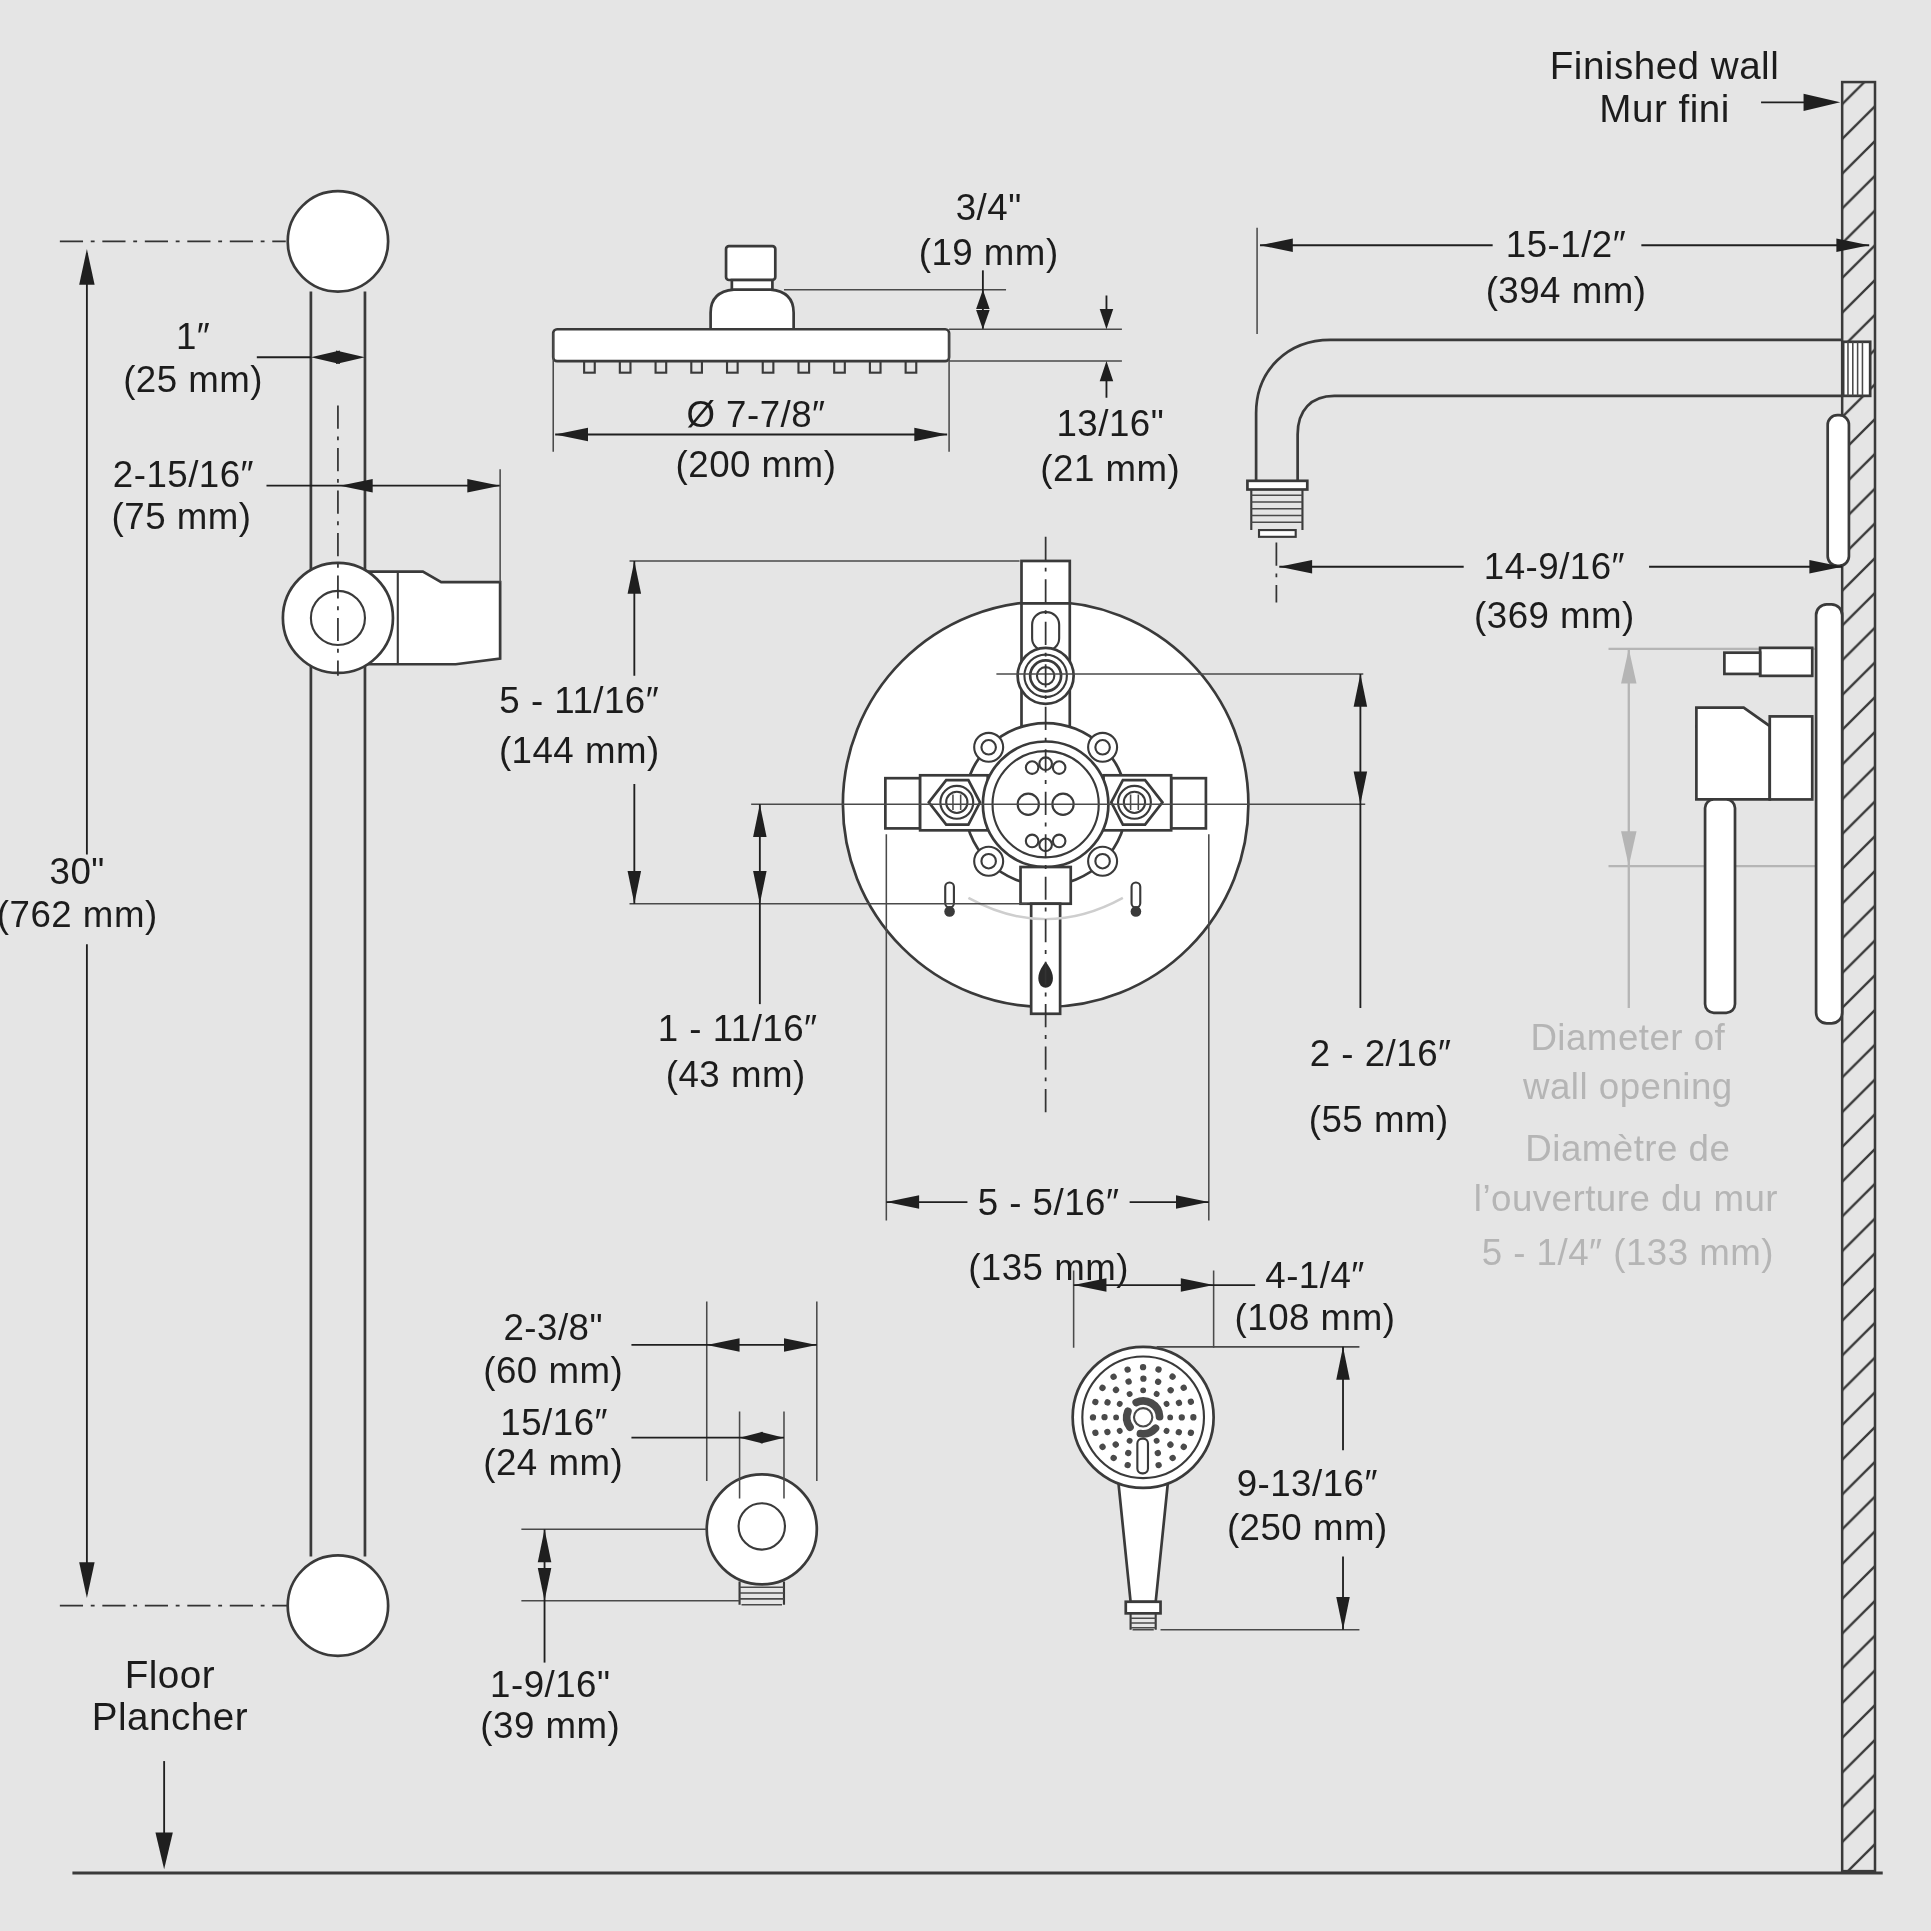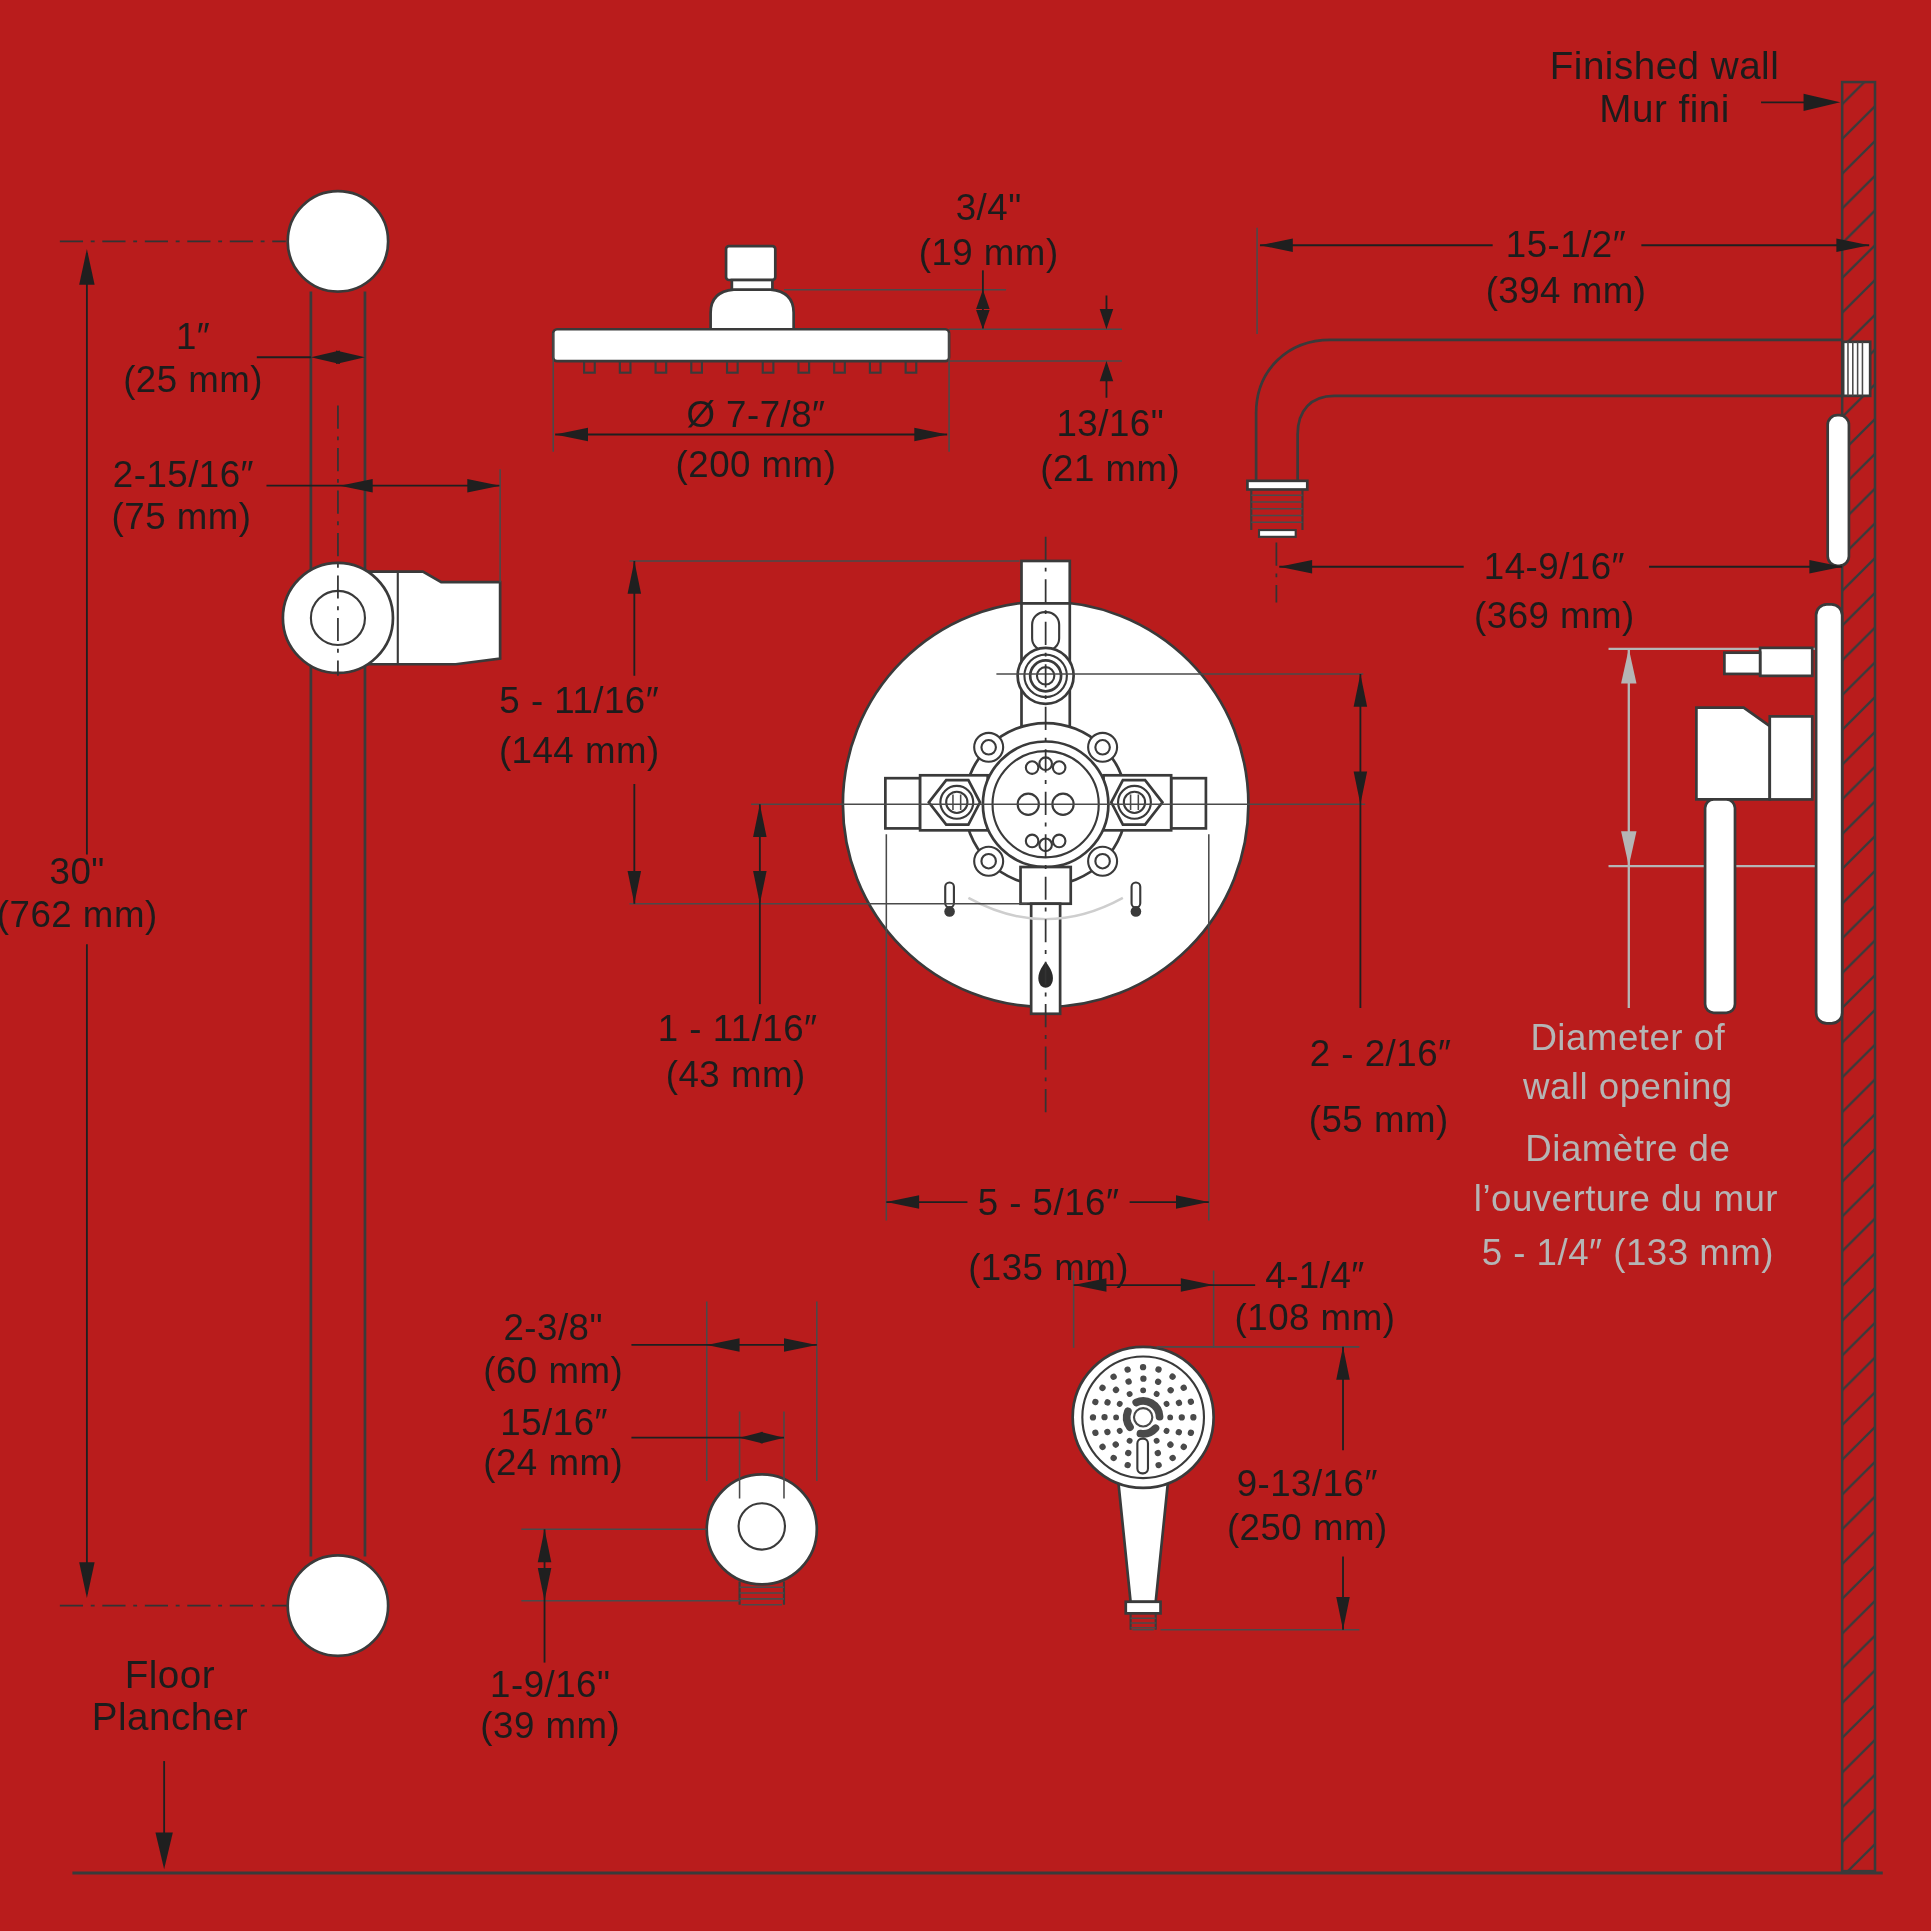--- a/index.html
+++ b/index.html
@@ -1,16 +1,16 @@
 <!DOCTYPE html>
 <html><head>
 <meta charset="utf-8">
 <style>
   html,body{margin:0;padding:0;background:#fff;}
-  .stage{width:1931px;height:1931px;position:relative;background:#b91c1c;}
+  .stage{width:1931px;height:1931px;position:relative;background:#e5e5e5;}
   svg{display:block}
   .t{font-family:"Liberation Sans",sans-serif;font-size:38px;fill:#1c1c1c;text-anchor:middle;letter-spacing:.5px}
   .t40{font-size:40px}
   .g{fill:#b5b5b5}
   .o{fill:#fff;stroke:#3a3a3a;stroke-width:2.8}
   .oo{fill:none;stroke:#3a3a3a;stroke-width:2.8}
   .o2{fill:#fff;stroke:#3a3a3a;stroke-width:2.2}
   .oo2{fill:none;stroke:#3a3a3a;stroke-width:2.2}
   .d{stroke:#1f1f1f;stroke-width:1.9;fill:none}
   .thin{stroke:#4a4a4a;stroke-width:1.6;fill:none}

